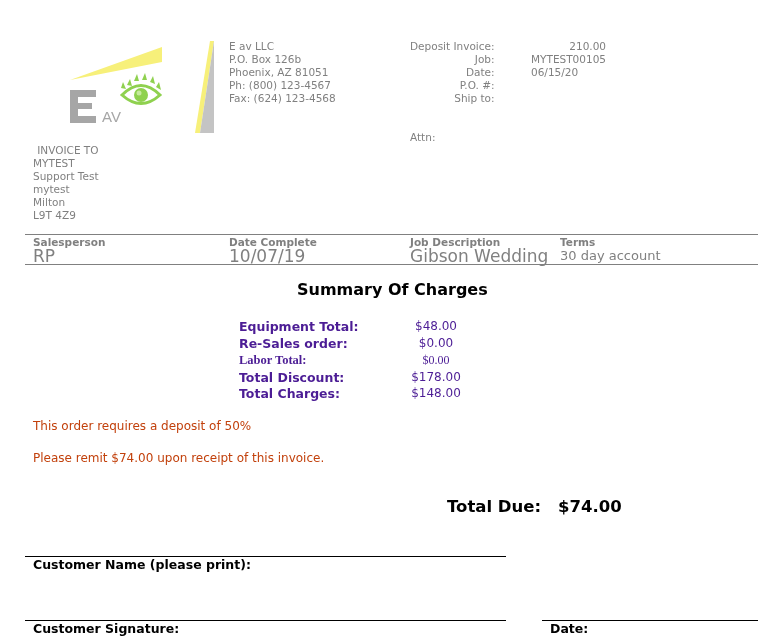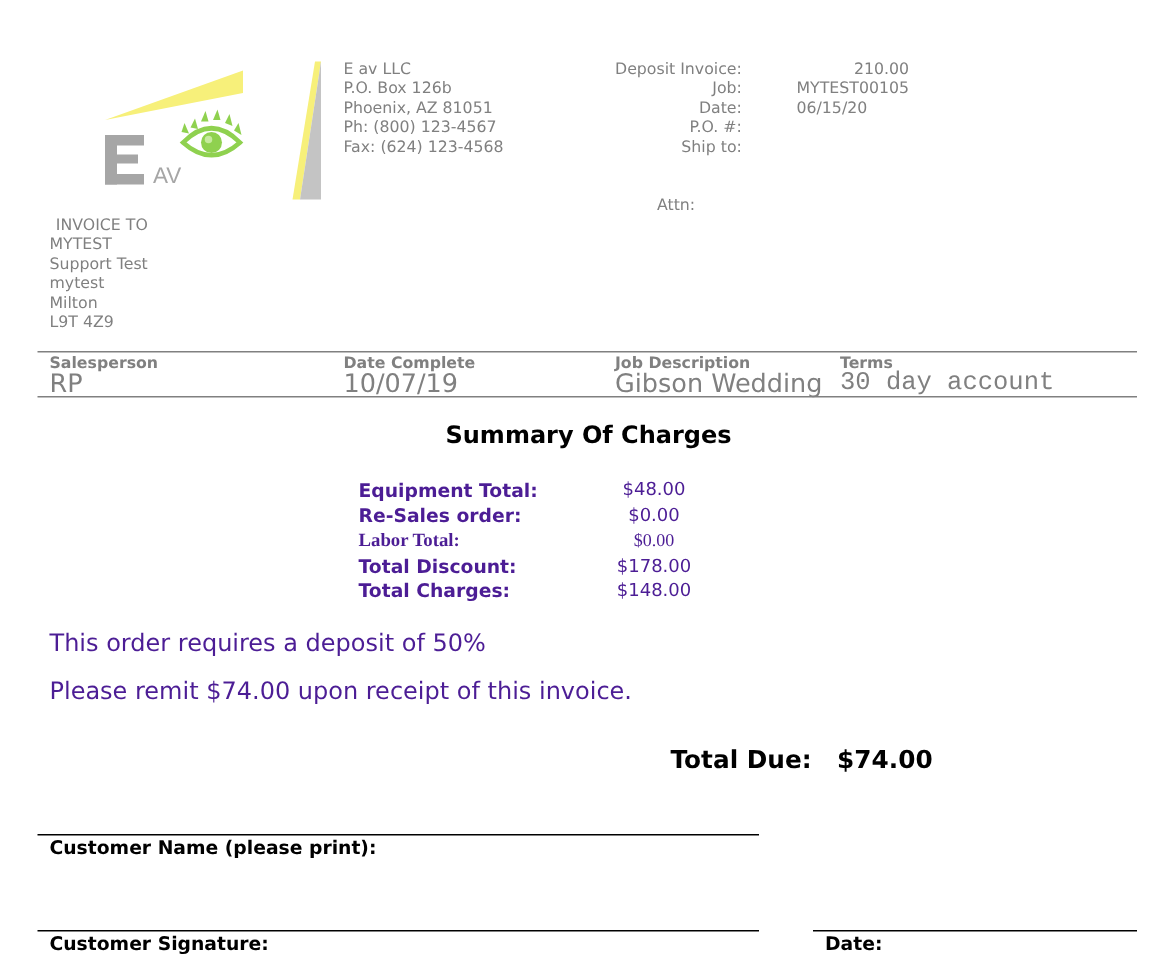--- a/index.html
+++ b/index.html
@@ -6,31 +6,31 @@
     body { width:781px; height:643px; position:relative; overflow:hidden;
       font-family:"DejaVu Sans", "Liberation Sans", sans-serif; color:#808080; }
     .abs { position:absolute; }
     .small { font-size:10.5px; line-height:13px; }
     .bold { font-weight:normal;text-align:right; }
     .gray { color:#808080; }
     .logo { left:65px; top:40px; width:155px; height:96px; }
     .company { left:229px; top:40px; }
     .meta-labels { left:410px; top:40px; }
     .meta-values { left:531px; top:40px; }
-    .attn { left:410px; top:131px;margin-left:28px; }
+    .attn { left:410px; top:131px; }
     .invoice-to { left:33px; top:144px; }
     .hr { position:absolute; height:1px; background:#808080; }
     .info-col { position:absolute; top:236px; }
     .info-col .lbl { font-size:10.5px; font-weight:bold; line-height:13px; }
     .info-col .val { font-size:17px; line-height:14px; }
     .summary-title { left:297px; top:280px; font-size:16px; font-weight:bold; color:#000; }
     .sum-row { position:absolute; left:239px; width:240px; height:17px; font-size:12.5px; color:#4c1d95; }
     .sum-row .k { position:absolute; left:0; font-weight:bold; }
     .sum-row .v { position:absolute; right:8px; font-size:12px; text-align:right; width:70px; text-align:center; }
-    .note { left:33px; font-size:16px; color:#4c1d95; }
+    .note { left:33px; font-size:12px; color:#c2410c; }
     .total-due { left:447px; top:497px; font-size:16.5px; font-weight:bold; color:#000; }
     .total-due .amt { margin-left:17px; }
     .sig-line { position:absolute; height:1px; background:#000; }
     .sig-label { position:absolute; font-size:12.5px; font-weight:bold; color:#000; }
   </style>
 </head>
 <body>
 
 <div class="abs logo">
   <svg width="155" height="96" viewBox="0 0 155 96">
@@ -103,21 +103,21 @@
 <div class="info-col" style="left:229px;">
   <div class="lbl">Date Complete</div>
   <div class="val">10/07/19</div>
 </div>
 <div class="info-col" style="left:410px;">
   <div class="lbl">Job Description</div>
   <div class="val">Gibson Wedding</div>
 </div>
 <div class="info-col" style="left:560px;">
   <div class="lbl">Terms</div>
-  <div class="val" style="font-size:17px;font-family:Liberation Mono, monospace;">30 day account</div>
+  <div class="val" style="font-size:13px;">30 day account</div>
 </div>
 <div class="hr" style="left:25px; top:264px; width:733px;"></div>
 
 <div class="abs summary-title">Summary Of Charges</div>
 <div class="sum-row" style="top:319px;">
   <span class="k">Equipment Total:</span>
   <span class="v">$48.00</span>
 </div>
 <div class="sum-row" style="top:336px;">
   <span class="k">Re-Sales order:</span>

